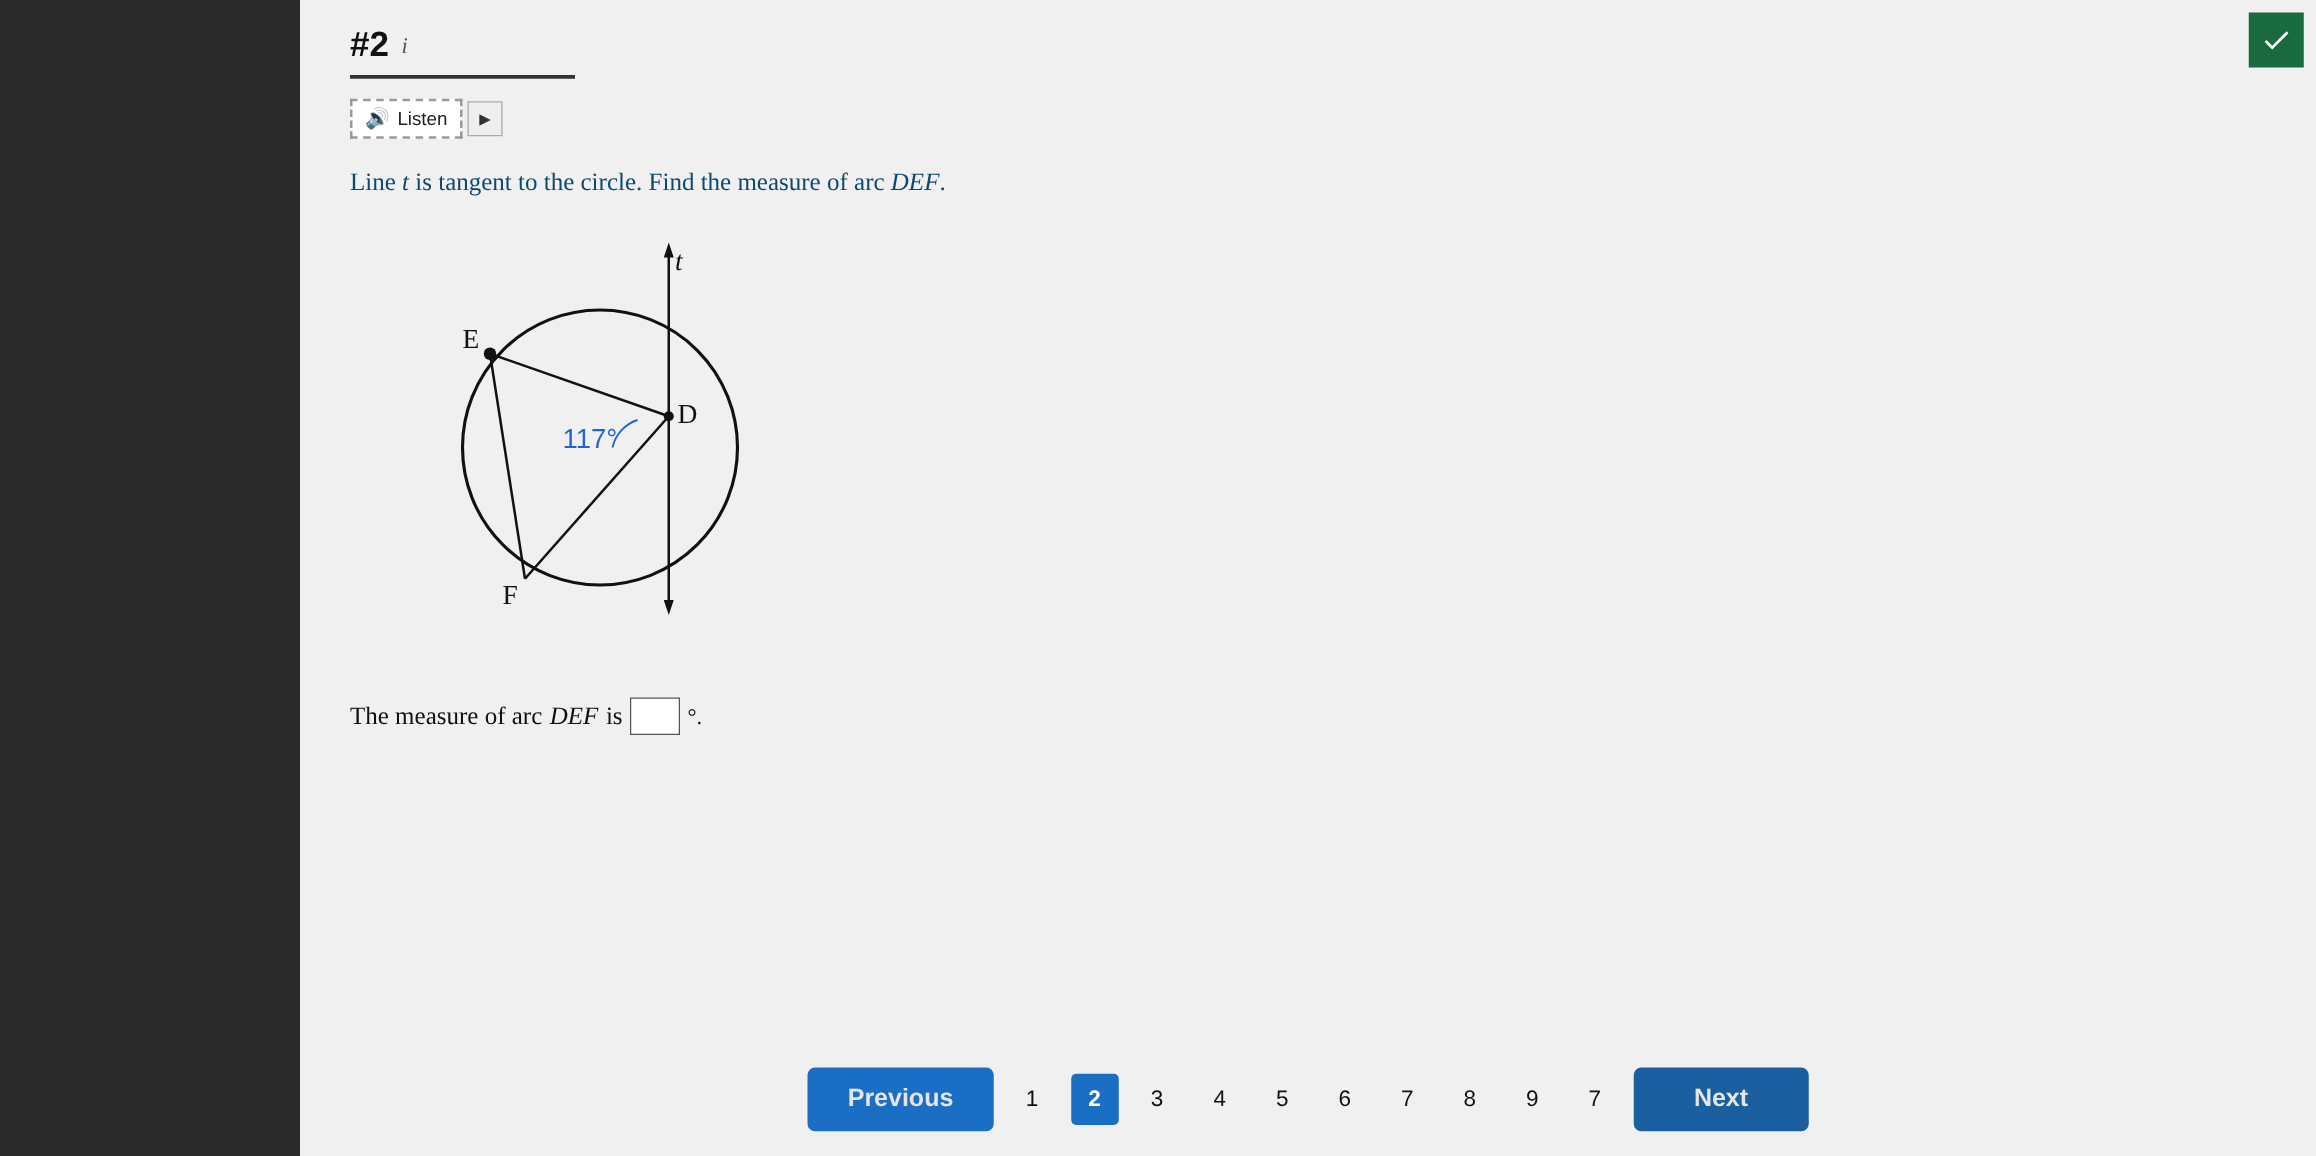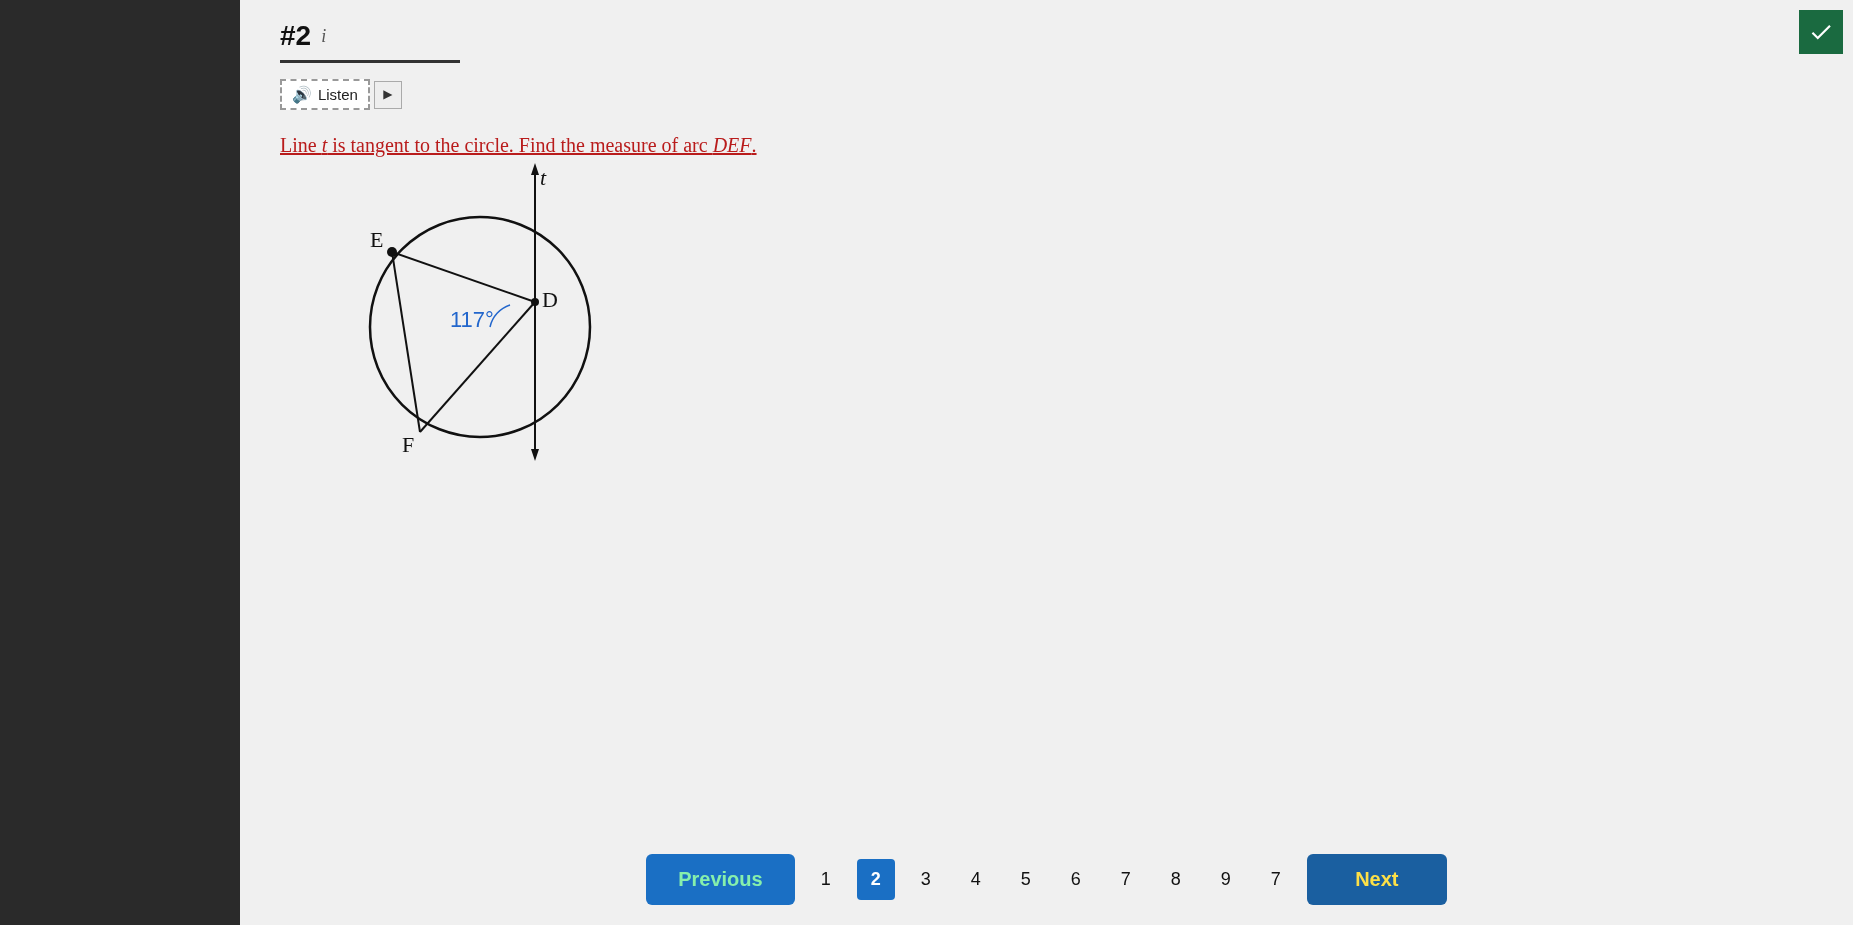--- a/index.html
+++ b/index.html
@@ -93,23 +93,23 @@
     }
 
     .play-btn::after {
       content: '▶';
       font-size: 12px;
       color: #333;
     }
 
     .question-text {
       font-size: 20px;
-      color: #b91c1c;
+      color: #0c4a6e;
+      margin-bottom: 30px;
       font-family: Georgia, serif;
-      text-decoration: underline;
     }
 
     .question-text em {
       font-style: italic;
     }
 
     .question-text .arc-label {
       font-style: italic;
       font-family: Georgia, serif;
     }
@@ -162,34 +162,34 @@
       right: 0;
       display: flex;
       align-items: center;
       justify-content: center;
       gap: 12px;
       padding: 0 40px;
     }
 
     .prev-btn {
       background: #1a6fc4;
-      color: #86efac;
+      color: #e5e5e5;
       border: none;
       padding: 14px 32px;
       font-size: 20px;
       font-family: Arial, sans-serif;
       font-weight: bold;
       cursor: pointer;
       border-radius: 6px;
       min-width: 140px;
     }
 
     .next-btn {
       background: #1a5fa0;
-      color: #fde047;
+      color: #e5e5e5;
       border: none;
       padding: 14px 32px;
       font-size: 20px;
       font-family: Arial, sans-serif;
       font-weight: bold;
       cursor: pointer;
       border-radius: 6px;
       min-width: 140px;
     }
 
@@ -287,20 +287,27 @@
       <text x="82" y="295" font-size="22" font-family="Georgia, serif" fill="#111">F</text>
 
       <text x="220" y="28" font-size="22" font-family="Georgia, serif" fill="#111" font-style="italic">t</text>
 
       <text x="130" y="170" font-size="22" font-family="Arial, sans-serif" fill="#2266cc">117°</text>
 
       <path d="M 190 148 A 30 30 0 0 0 170 170" fill="none" stroke="#2266cc" stroke-width="1.5"></path>
     </svg>
   </div>
 
+  <div class="answer-row">
+    <span>The measure of arc </span>
+    <span class="arc-label">DEF</span>
+    <span> is </span>
+    <input type="text" class="answer-input" value="" style="">
+    <span class="degree-symbol">°.</span>
+  </div>
 
   <div class="bottom-nav">
     <button class="prev-btn">Previous</button>
 
     <span class="page-num">1</span>
     <span class="page-num active">2</span>
     <span class="page-num">3</span>
     <span class="page-num">4</span>
     <span class="page-num">5</span>
     <span class="page-num">6</span>

